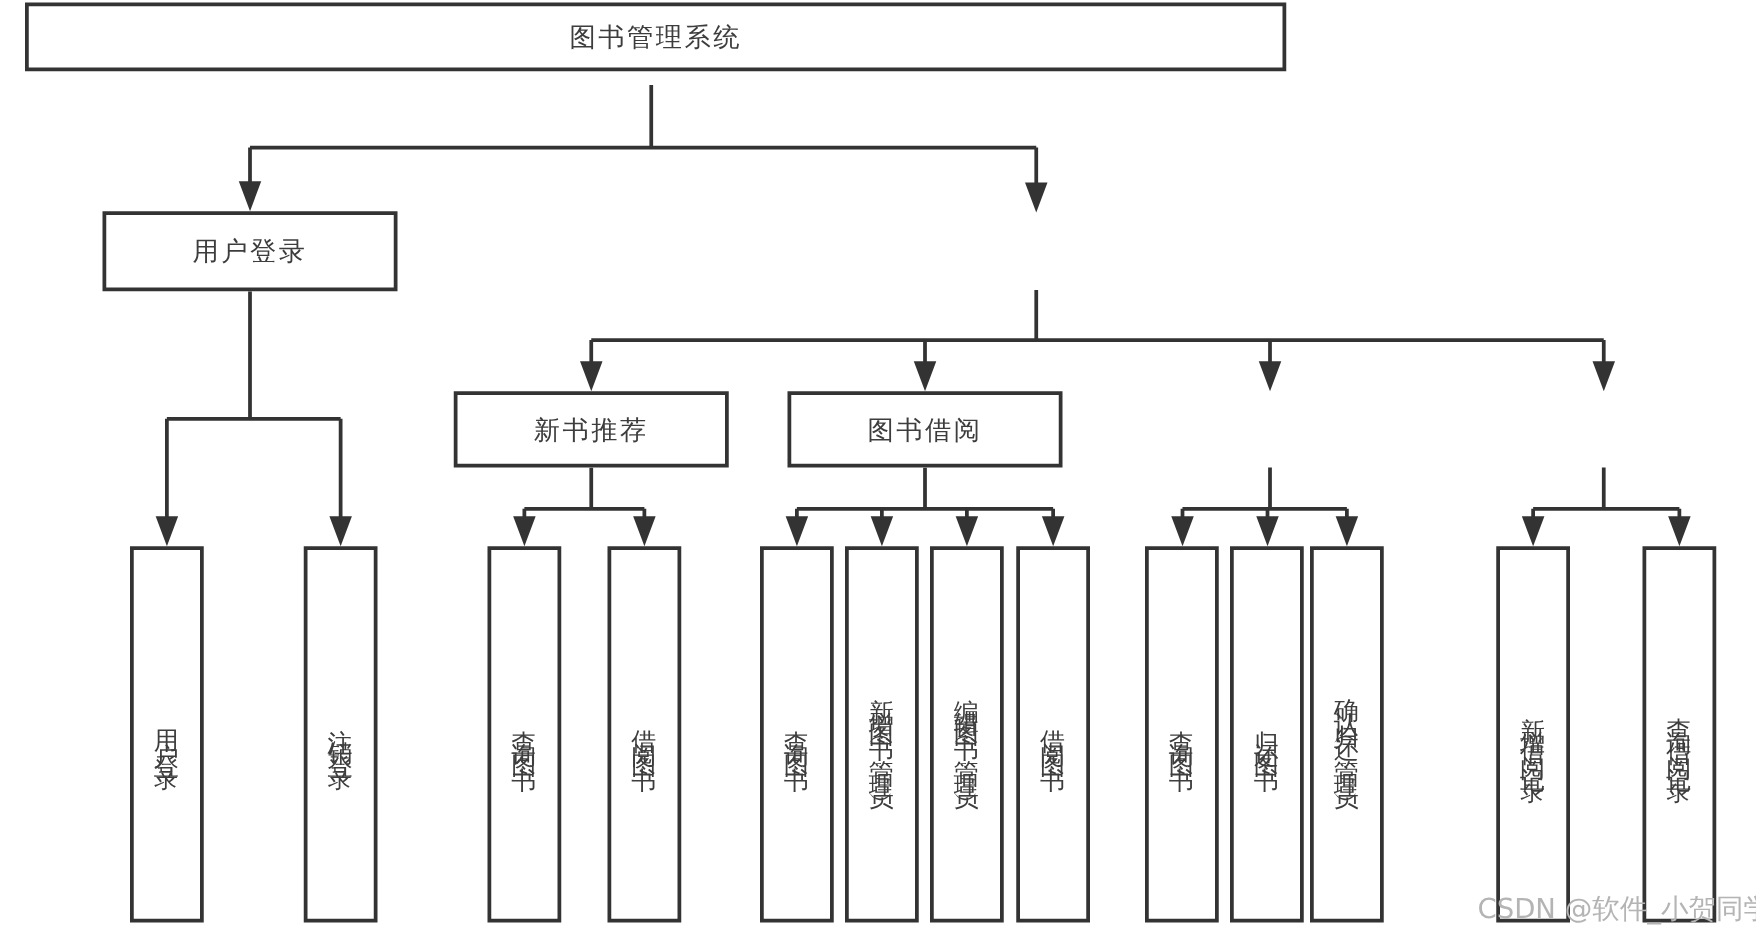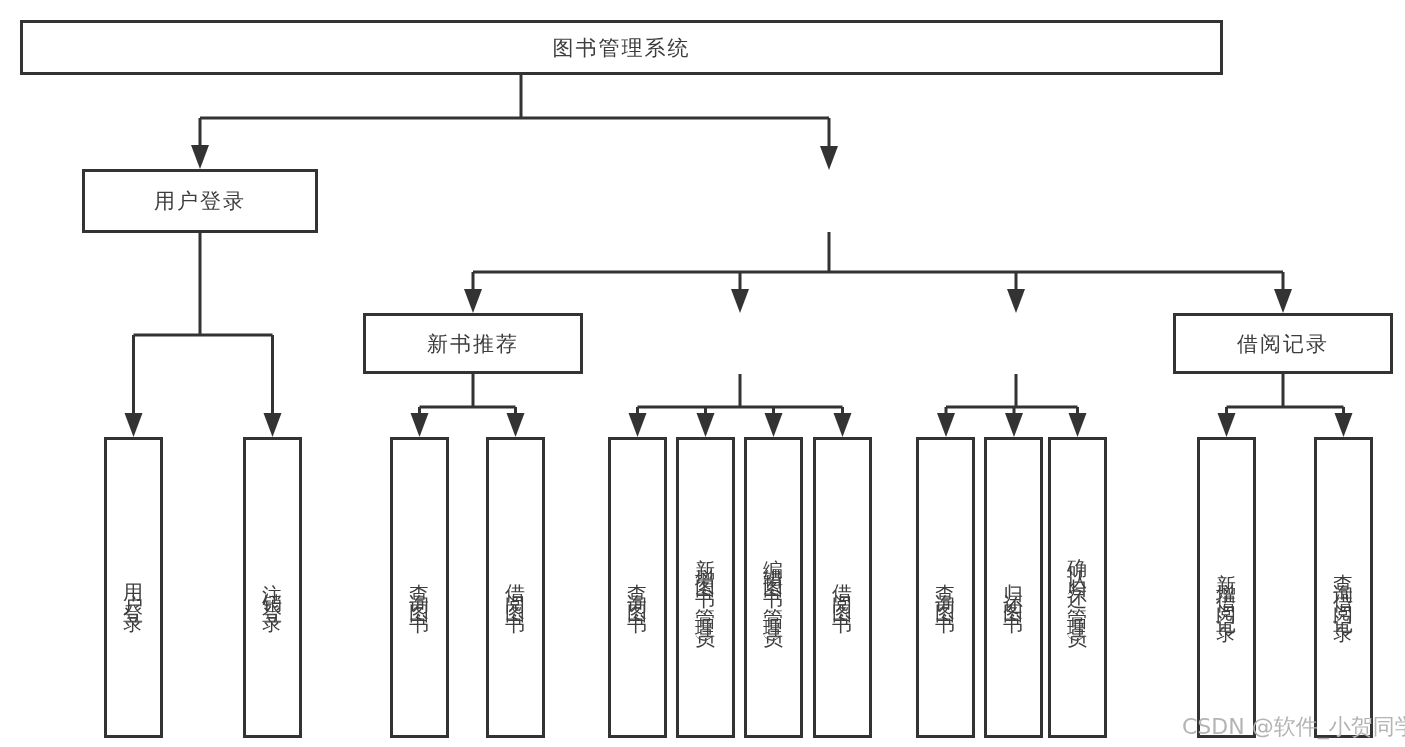--- a/index.html
+++ b/index.html
@@ -103,33 +103,33 @@
       <polygon points="773.5,437 764.5,413 782.5,413"></polygon>
       <polygon points="842.5,437 833.5,413 851.5,413"></polygon>
       <polygon points="946,437 937,413 955,413"></polygon>
       <polygon points="1014,437 1005,413 1023,413"></polygon>
       <polygon points="1077.5,437 1068.5,413 1086.5,413"></polygon>
       <polygon points="1226.5,437 1217.5,413 1235.5,413"></polygon>
       <polygon points="1343.5,437 1334.5,413 1352.5,413"></polygon>
     </g>
   </svg>
 
-  <div class="hnode" style="left:20px; top:20px; width:1203px; height:55px;">
+  <div class="hnode" style="left:20px; top:2px; width:1009px; height:55px;">
     <span>图书管理系统</span>
   </div>
 
   <div class="hnode" style="left:82px; top:169px; width:236px; height:64px;">
     <span>用户登录</span>
   </div>
 
   <div class="hnode" style="left:363px; top:313px; width:220px; height:61px;">
     <span>新书推荐</span>
   </div>
-  <div class="hnode" style="left:1173px; top:313px; width:220px; height:61px;">
-    <span>借阅记录</span>
+  <div class="hnode" style="left:630px; top:313px; width:220px; height:61px;">
+    <span>图书借阅</span>
   </div>
 
   <div class="leaf" style="left:104px;">
     <span>用户登录</span>
   </div>
   <div class="leaf" style="left:243px;">
     <span>注销登录</span>
   </div>
 
   <div class="leaf" style="left:390px;">

